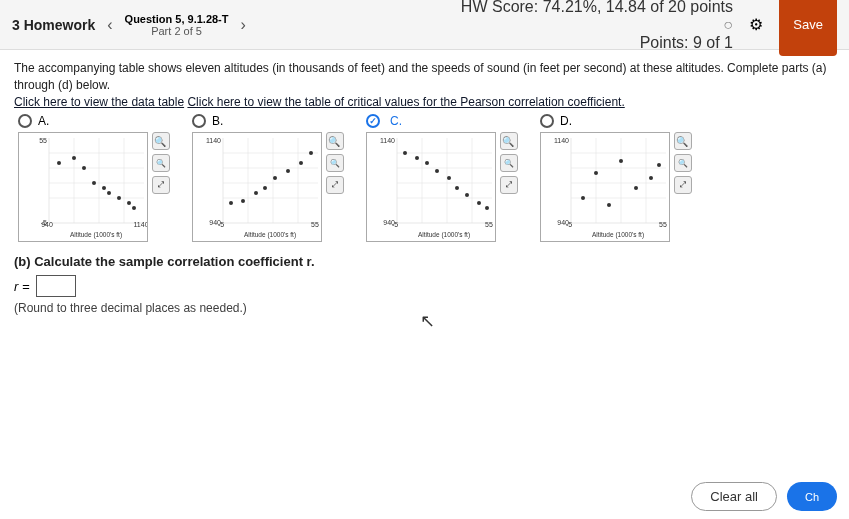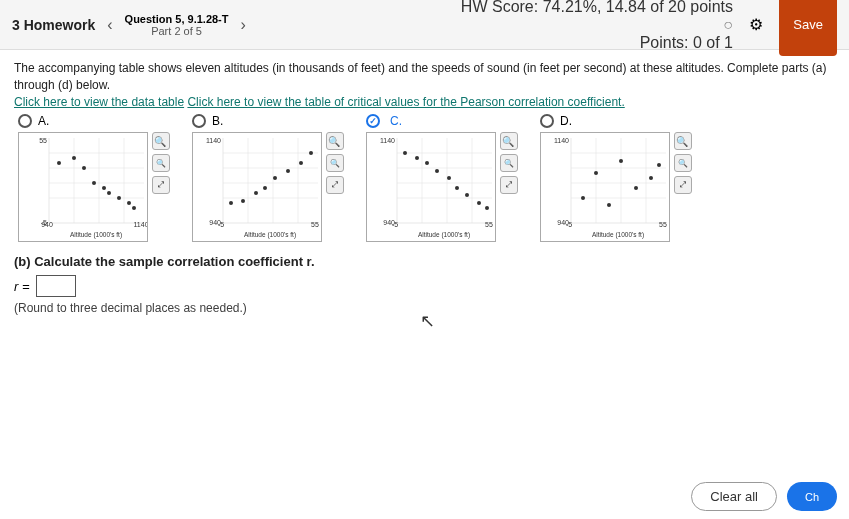--- a/index.html
+++ b/index.html
@@ -80,21 +80,21 @@
       padding: 10px 14px;
       overflow: hidden;
     }
     .intro-text {
       font-size: 12px;
       color: #222;
       margin-bottom: 4px;
       line-height: 1.4;
     }
     .link-text {
-      color: #0f766e;
+      color: #0f172a;
       text-decoration: underline;
       cursor: pointer;
       font-size: 12px;
     }
 
     .section-title {
       font-size: 13px;
       font-weight: bold;
       margin: 10px 0 8px 0;
       color: #222;
@@ -239,21 +239,21 @@
       <div class="question-title">Question 5, 9.1.28-T</div>
       <div class="question-sub">Part 2 of 5</div>
     </div>
     <button class="nav-arrow">›</button>
   </div>
   <div class="header-right">
     <div class="hw-score">
       <span>HW Score: 74.21%, 14.84 of 20 points</span>
       <span>
         <span style="color:#888;">○</span> 
-          <span>Points: 0 of 1</span>
+          <span>Points: 9 of 1</span>
       </span>
     </div>
     <span style="font-size:16px;cursor:pointer;">⚙</span>
     <button class="save-btn">Save</button>
   </div>
 </div>
 
 <div class="main">
 
   <div class="intro-text">

